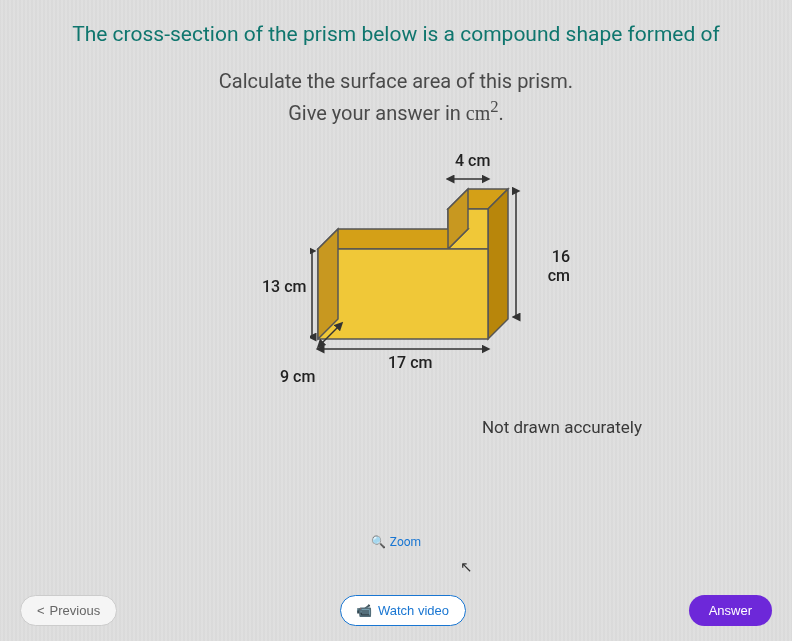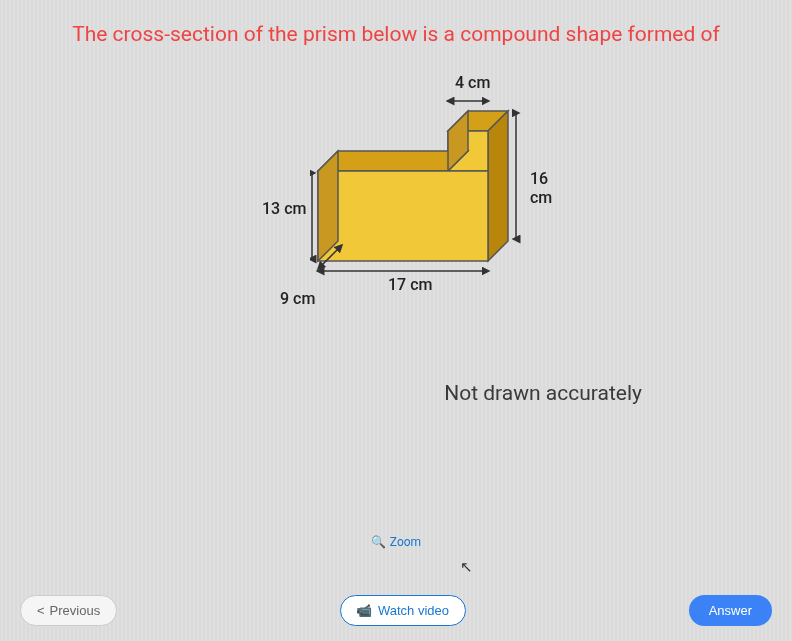--- a/index.html
+++ b/index.html
@@ -14,21 +14,21 @@
       background: repeating-linear-gradient(90deg, #d8d8d8 0px, #e2e2e2 2px, #d8d8d8 4px);
       position: relative;
       overflow: hidden;
     }
     .content {
       padding: 20px 30px 0;
       position: relative;
     }
     .question-text {
       text-align: center;
-      color: #ef4444;
+      color: #0f766e;
       font-size: 21px;
       line-height: 1.4;
       margin-bottom: 18px;
     }
     .instruction {
       text-align: center;
       color: #4a4a4a;
       font-size: 20px;
       line-height: 1.4;
     }
@@ -38,34 +38,34 @@
     .diagram-area {
       position: relative;
       width: 100%;
       height: 320px;
       margin-top: 20px;
     }
     .diagram {
       position: absolute;
       left: 280px;
       top: 10px;
+      text-align: right;
     }
     .label {
       position: absolute;
       color: #222;
       font-size: 16px;
       font-weight: 500;
     }
     .not-accurate {
       position: absolute;
       right: 120px;
       top: 270px;
       color: #3a3a3a;
-      font-size: 21px;
-      margin-top: 42px;
+      font-size: 17px;
     }
     .zoom-link {
       position: absolute;
       left: 50%;
       transform: translateX(-50%);
       top: 535px;
       color: #1976d2;
       font-size: 12px;
       cursor: pointer;
       display: flex;
@@ -102,33 +102,37 @@
       background: #f5f5f5;
       border: 1px solid #ccc;
       color: #666;
     }
     .btn-watch {
       background: #fff;
       border: 1px solid #1976d2;
       color: #1976d2;
     }
     .btn-answer {
-      background: #3b82f6;
+      background: #6d28d9;
       border: none;
       color: #fff;
       font-weight: 500;
       padding: 8px 20px;
     }
   </style>
 </head>
 <body>
 
 <div class="content">
   <div class="question-text">
     <span>The cross-section of the prism below is a compound shape formed of</span><br>
+  </div>
+  <div class="instruction">
+    <span>Calculate the surface area of this prism.</span><br>
+    <span>Give your answer in </span><span class="unit"><span>cm</span><sup>2</sup></span>.
   </div>
 
   <div class="diagram-area">
     <div class="diagram">
       <svg width="260" height="250" viewBox="0 0 260 250">
 
         <polygon points="158,32 198,32 178,52 138,52" fill="#d4a017" stroke="#555" stroke-width="1.5"></polygon>
 
         <polygon points="198,32 198,162 178,182 178,52" fill="#b8860b" stroke="#555" stroke-width="1.5"></polygon>
 

